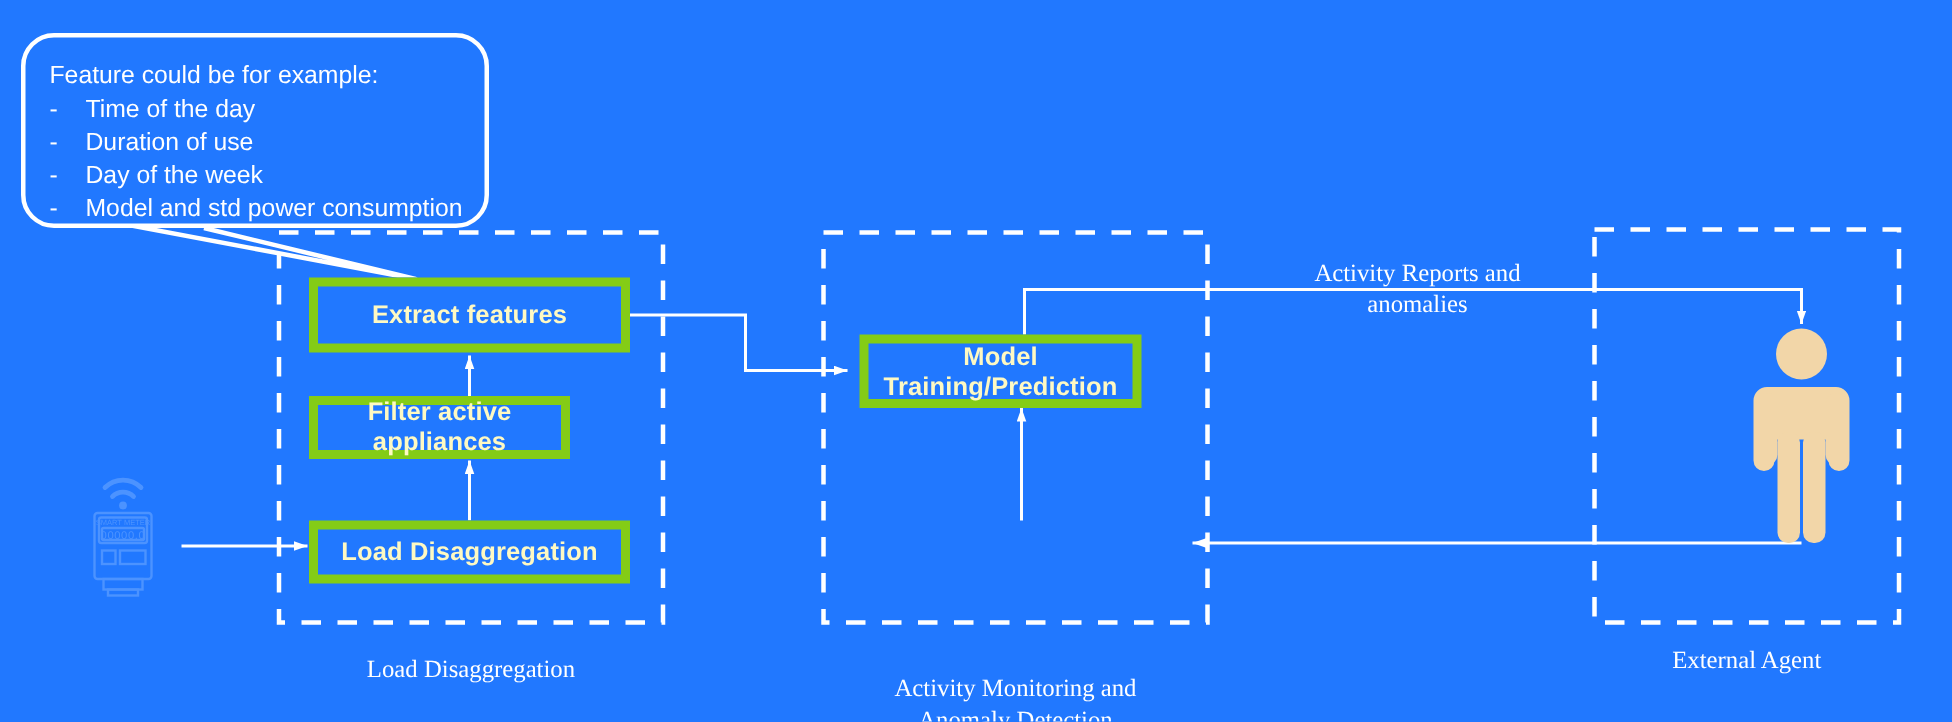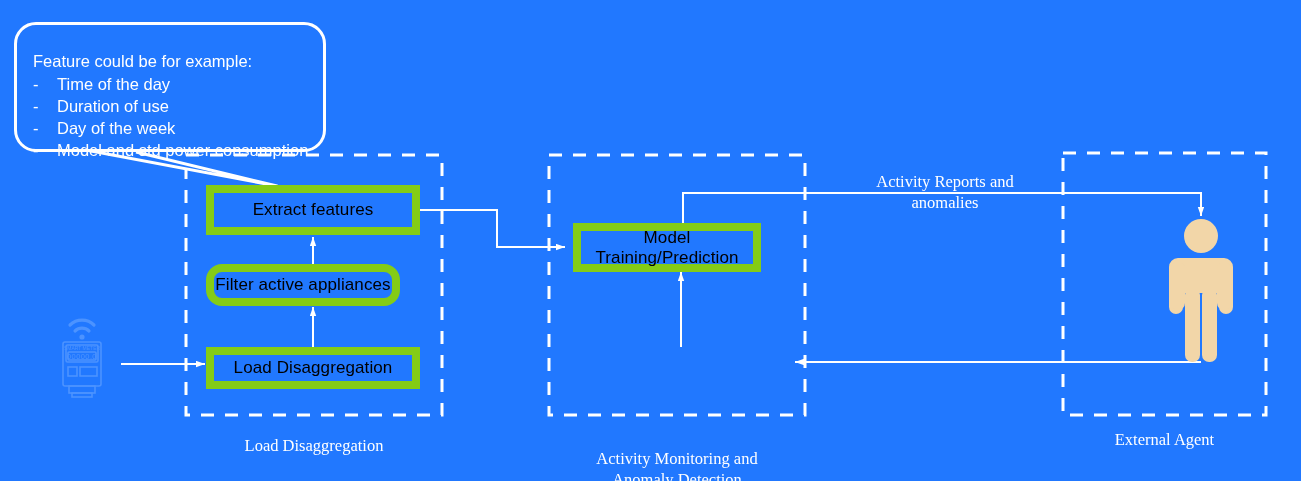--- a/index.html
+++ b/index.html
@@ -11,43 +11,44 @@
     overflow:hidden;
   }
   #stage{position:relative;width:1301px;height:481px;}
 
   
   #vector{position:absolute;left:0;top:0;width:1301px;height:481px;}
 
   
   .pbox{
     position:absolute;
-    border:8px solid #84cc16;
+    border:6px solid #84cc16;
     background:#2178FF;
-    color:#000000;
+    color:#fef9c3;
     font-size:17px;
     display:flex;align-items:center;justify-content:center;
     text-align:center;
     line-height:1.15;
     box-sizing:border-box;
     letter-spacing:.1px;
+    font-weight:bold;
   }
 
   
   #callout{
     position:absolute;left:14px;top:22px;width:312px;height:130px;
     border:3px solid #FFFFFF;border-radius:22px;
     background:#2178FF;
     color:#FFFFFF;
     box-sizing:border-box;
     padding:10px 14px 8px 16px;
     font-size:16.5px;
     line-height:1.33;
   }
-  #callout .c-title{margin:16px 0 1px 0;}
+  #callout .c-title{margin:5px 0 1px 0;}
   #callout ul{list-style:none;margin:0;padding:0;}
   #callout li{display:flex;gap:0;}
   #callout li .dash{width:24px;flex:0 0 24px;}
   #callout li .txt{flex:1 1 auto;}
 
   
   .slabel{
     position:absolute;
     color:#FFFFFF;
     font-family:"Liberation Serif", serif;
@@ -135,21 +136,21 @@
       </li>
       <li>
         <span class="dash">-</span>
         <span class="txt">Model and std power consumption</span>
       </li>
     </ul>
   </div>
 
   <div class="pbox" style="left:206px;top:185px;width:214px;height:50px;">Extract features</div>
 
-  <div class="pbox" style="left:206px;top:264px;width:194px;height:42px;border-radius:16px;">Filter active appliances</div>
+  <div class="pbox" style="left:206px;top:264px;width:174px;height:42px;">Filter active appliances</div>
 
   <div class="pbox" style="left:206px;top:347px;width:214px;height:42px;">Load Disaggregation</div>
 
   <div class="pbox" style="left:573px;top:223px;width:188px;height:49px;white-space:pre-line;">Model
 Training/Prediction</div>
 
 
   <div class="slabel" style="left:820px;top:172px;width:250px;">Activity Reports and
 anomalies</div>
 

